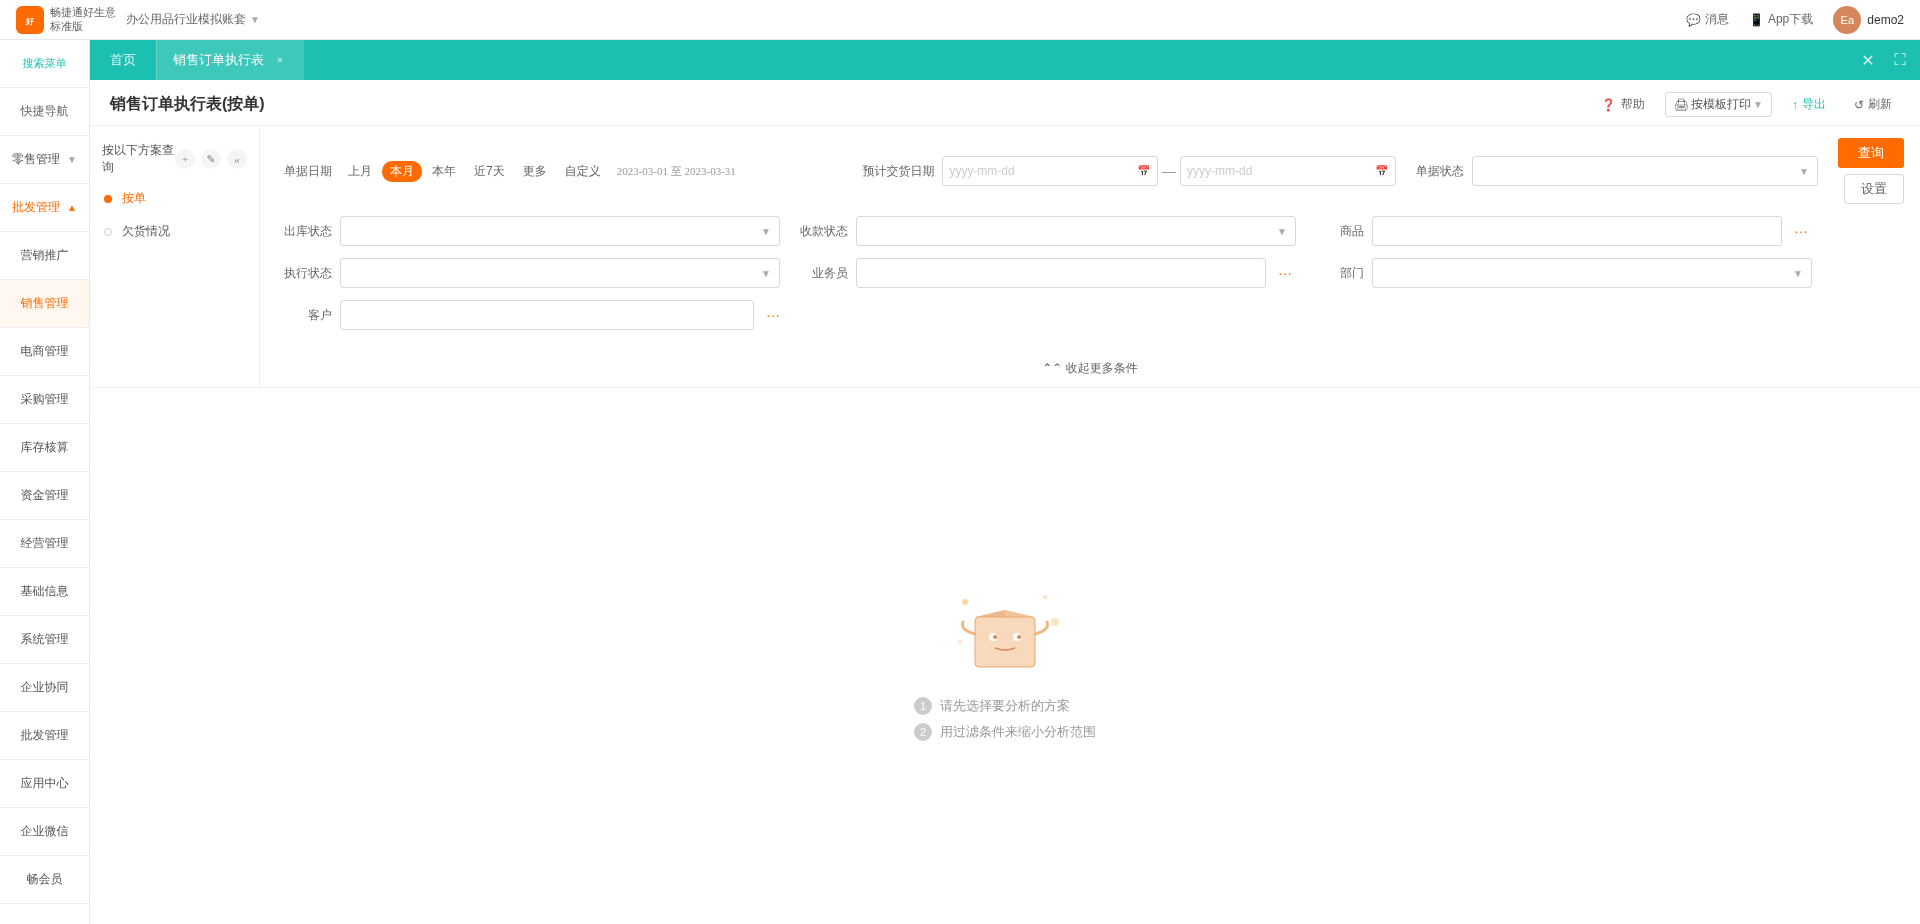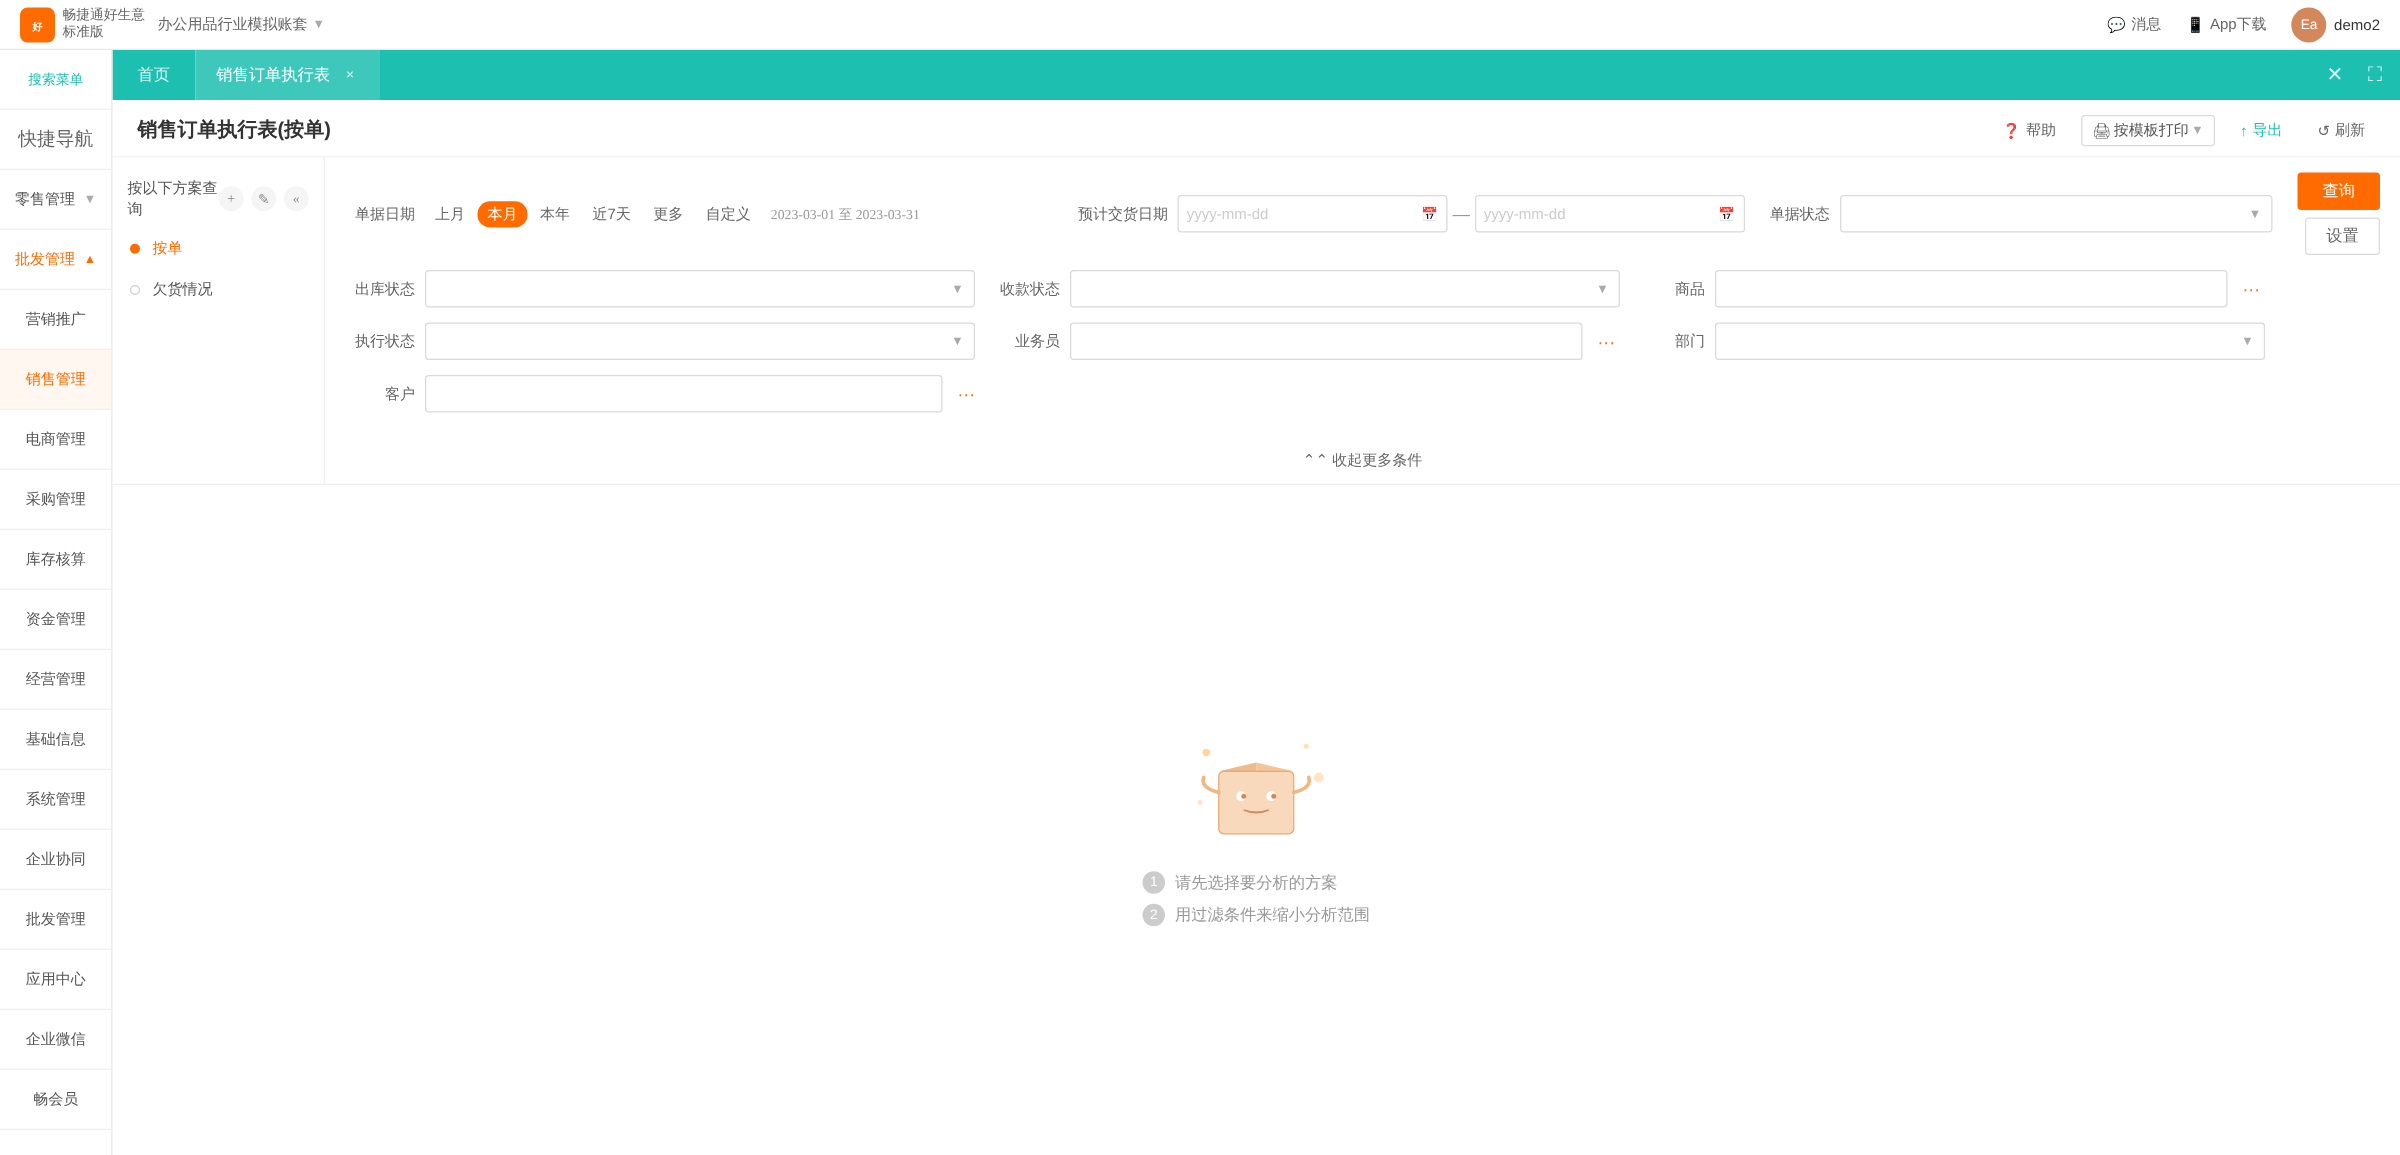--- a/index.html
+++ b/index.html
@@ -499,21 +499,21 @@
     </div>
   </div>
 </div>
 
 <div class="main-layout">
 
   <div class="sidebar">
     <div class="sidebar-item" style="font-size:11px;color:#1dbfb0;border-bottom:1px solid #f0f0f0;">
       <span>搜索菜单</span>
     </div>
-    <div class="sidebar-item" style="font-size:15px;color:#666;">
+    <div class="sidebar-item" style="font-size:12px;color:#666;">
       <span>快捷导航</span>
     </div>
     <div class="sidebar-item has-arrow">
       <span>零售管理</span>
       <span class="chevron">▼</span>
     </div>
     <div class="sidebar-item has-arrow" style="color:#ff6b00;">
       <span>批发管理</span>
       <span class="chevron" style="color:#ff6b00;">▲</span>
     </div>

